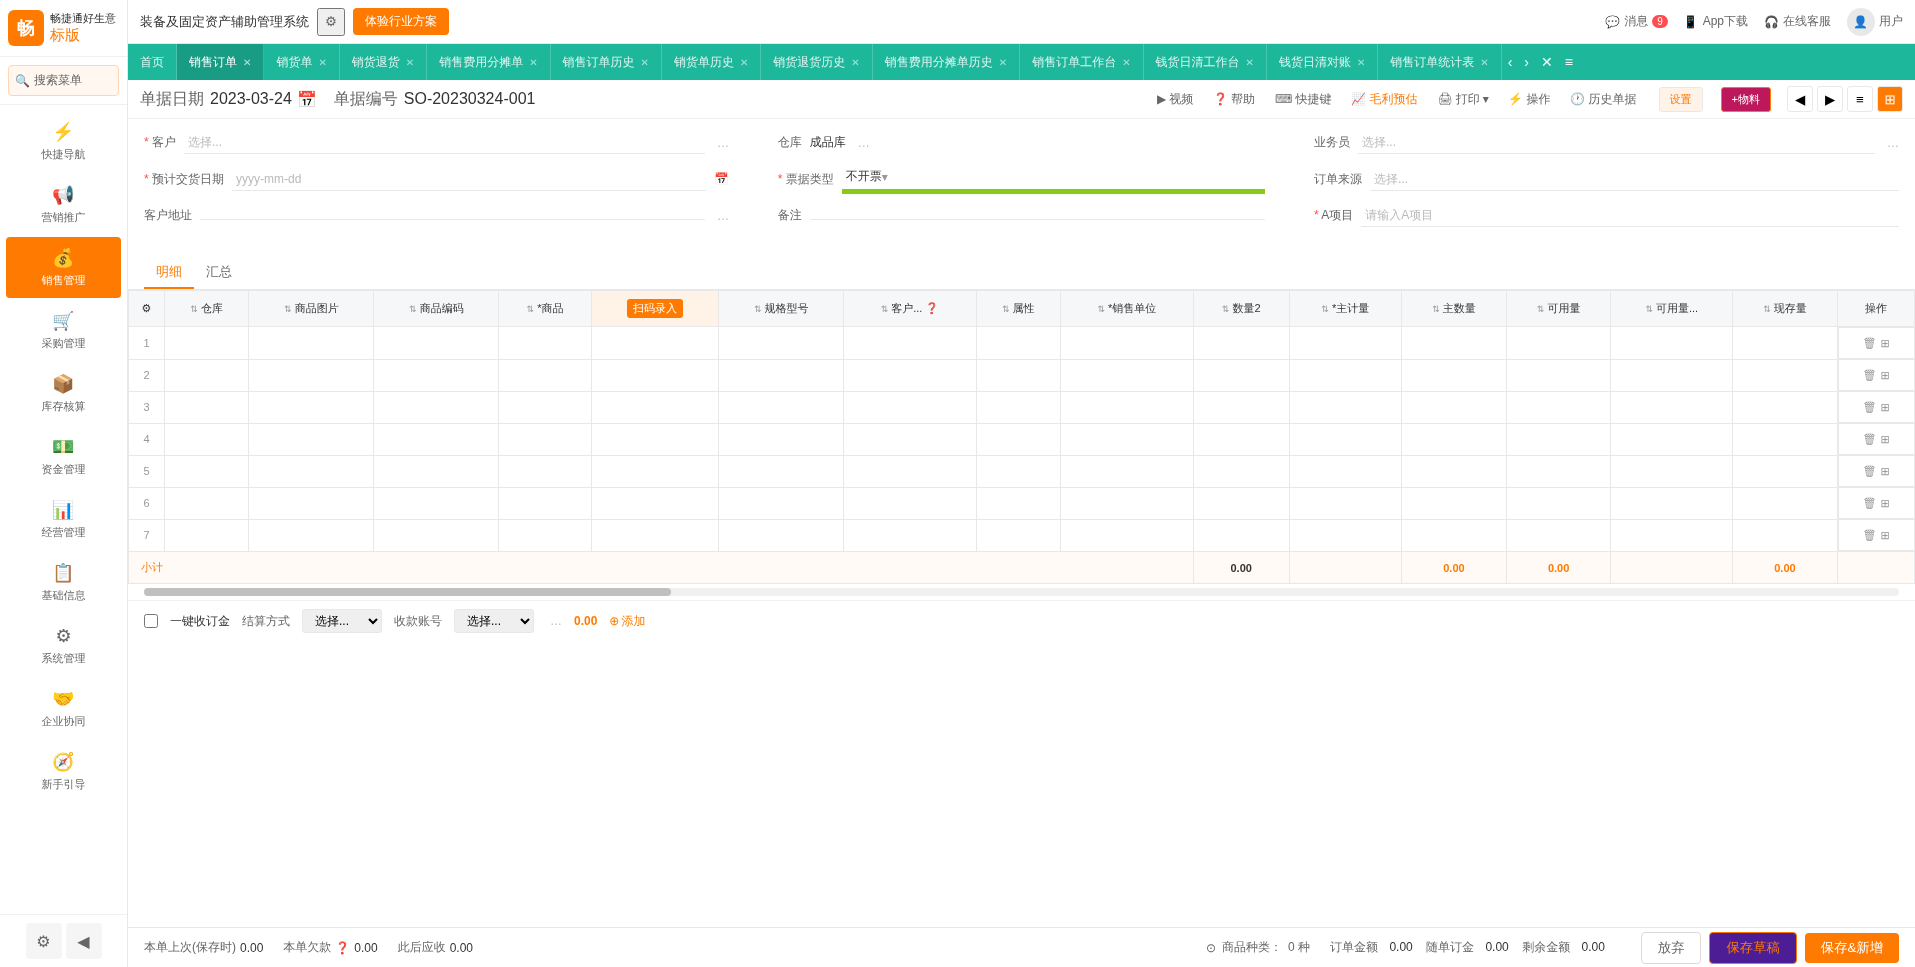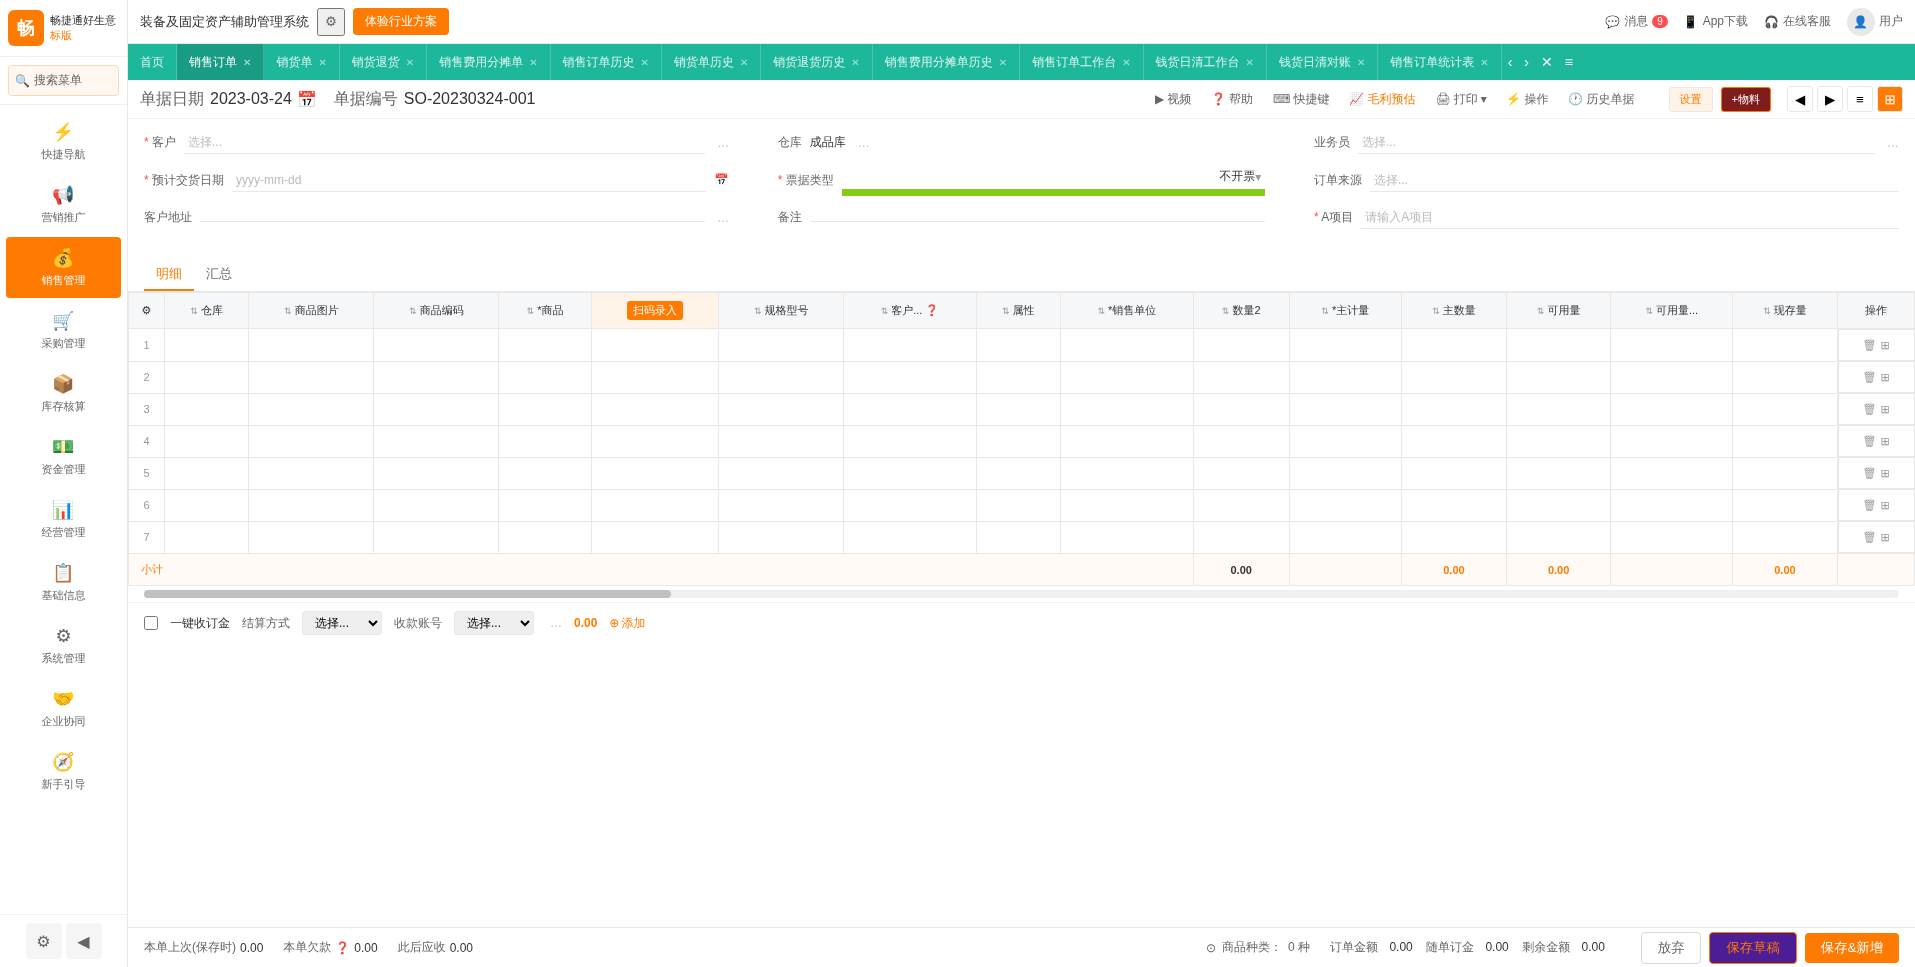--- a/index.html
+++ b/index.html
@@ -12,21 +12,21 @@
     }
     .sidebar-logo {
       padding: 10px 8px; display: flex; align-items: center; gap: 6px;
       border-bottom: 1px solid #f0f0f0; cursor: pointer;
     }
     .logo-icon {
       width: 36px; height: 36px; background: #ff7a00; border-radius: 6px;
       display: flex; align-items: center; justify-content: center; color: white; font-size: 18px; font-weight: bold;
     }
     .logo-text { font-size: 11px; color: #333; line-height: 1.4; }
-    .logo-sub { font-size: 11px; color: #ff7a00; }
+    .logo-sub { font-size: 15px; color: #ff7a00; }
 
     .sidebar-search {
       padding: 8px; border-bottom: 1px solid #f0f0f0;
     }
     .sidebar-search-btn {
       width: 100%; padding: 6px; background: #fff7f0; border: 1px solid #ffd6b3; border-radius: 4px;
       color: #666; cursor: pointer; display: flex; align-items: center; gap: 4px; font-size: 12px;
     }
 
     .sidebar-nav { flex: 1; overflow-y: auto; padding: 4px 0; }
@@ -362,23 +362,23 @@
           <span>▾</span>
         </div>
         <div class="toolbar-btn">
           <span>⚡</span>
           <span>操作</span>
         </div>
         <div class="toolbar-btn">
           <span>🕐</span>
           <span>历史单据</span>
         </div>
-        <div style="display:flex;gap:8px;margin-left:20px;">
+        <div style="display:flex;gap:18px;margin-left:8px;">
           <button style="border:1px solid #e8e8e8;background:#fff3e8;color:#ff7a00;padding:4px 10px;border-radius:3px;cursor:pointer;font-size:11px;">设置</button>
-          <button style="border:1px solid #ff7a00;background:#7f1d1d;color:white;padding:4px 10px;border-radius:3px;cursor:pointer;font-size:11px;">+物料</button>
+          <button style="border:1px solid #ff7a00;background:#be185d;color:white;padding:4px 10px;border-radius:3px;cursor:pointer;font-size:11px;">+物料</button>
         </div>
         <div style="display:flex;gap:4px;margin-left:8px;">
           <button style="width:26px;height:26px;border:1px solid #e8e8e8;background:#fff;border-radius:3px;cursor:pointer;">◀</button>
           <button style="width:26px;height:26px;border:1px solid #e8e8e8;background:#fff;border-radius:3px;cursor:pointer;">▶</button>
           <button style="width:26px;height:26px;border:1px solid #e8e8e8;background:#fff;border-radius:3px;cursor:pointer;">≡</button>
           <button style="width:26px;height:26px;border:1px solid #e8e8e8;background:#ff7a00;color:white;border-radius:3px;cursor:pointer;">⊞</button>
         </div>
       </div>
     </div>
 
@@ -405,21 +405,21 @@
 
       <div class="form-row" style="margin-bottom:10px;">
         <div class="form-group" style="flex:1.2;">
           <span class="form-group-label required">预计交货日期</span>
           <input class="form-input" type="text" style="border-bottom: 1px solid rgb(232, 232, 232); outline: none; flex: 1 1 0%; font-size: 12px; padding: 4px;" placeholder="yyyy-mm-dd">
           <span style="color:#999;cursor:pointer;">📅</span>
         </div>
         <div style="flex:0.1;"></div>
         <div class="form-group" style="flex:1;">
           <span class="form-group-label required">票据类型</span>
-          <div style="display:flex;align-items:center;justify-content:flex-end;flex:1;border-bottom:7px solid #84cc16;padding:4px 4px;">
+          <div style="display:flex;align-items:center;justify-content:flex-start;flex:1;border-bottom:5px solid #84cc16;padding:4px 4px;">
             <span>不开票</span>
             <span style="color:#999;">▾</span>
           </div>
         </div>
         <div style="flex:0.1;"></div>
         <div class="form-group" style="flex:1.2;">
           <span class="form-group-label">订单来源</span>
           <input class="form-input" type="text" style="border-bottom: 1px solid rgb(232, 232, 232); outline: none; flex: 1 1 0%; font-size: 12px; padding: 4px;" placeholder="选择...">
         </div>
       </div>

